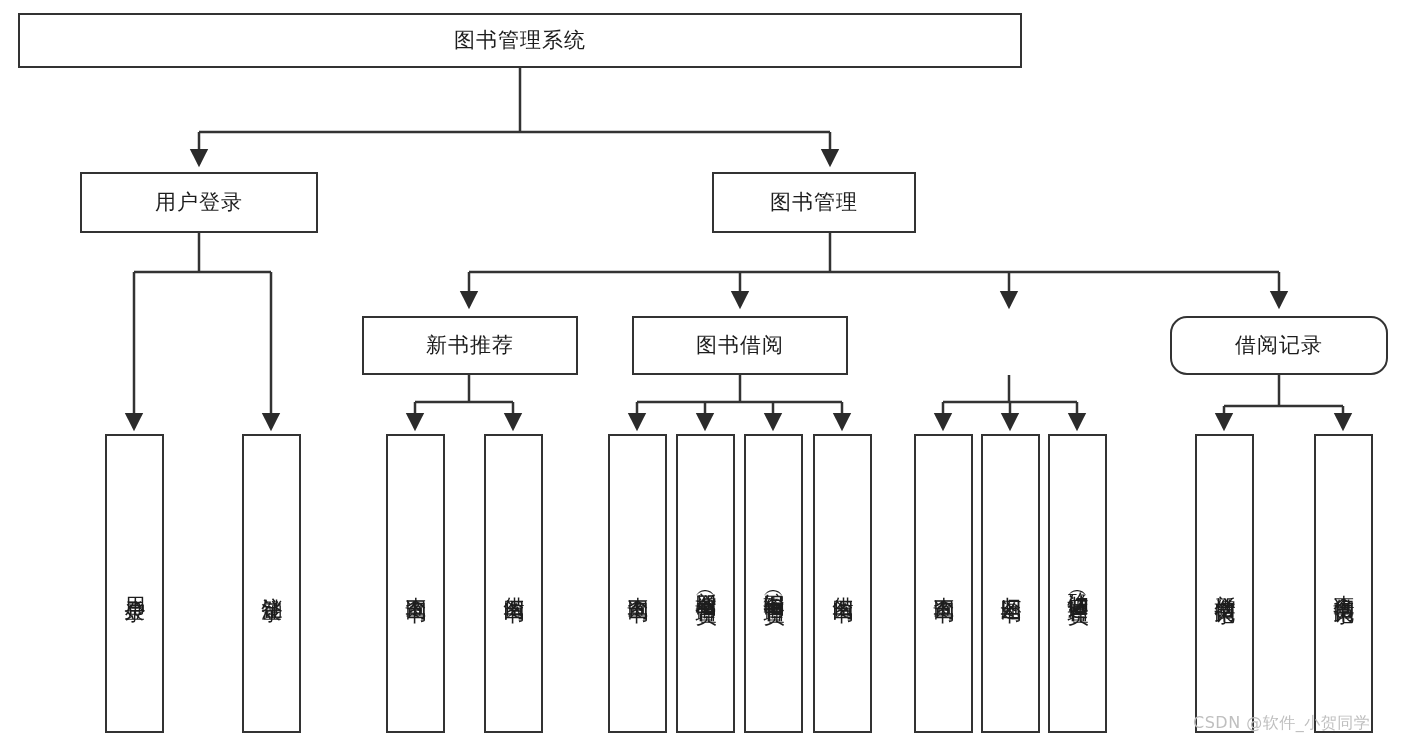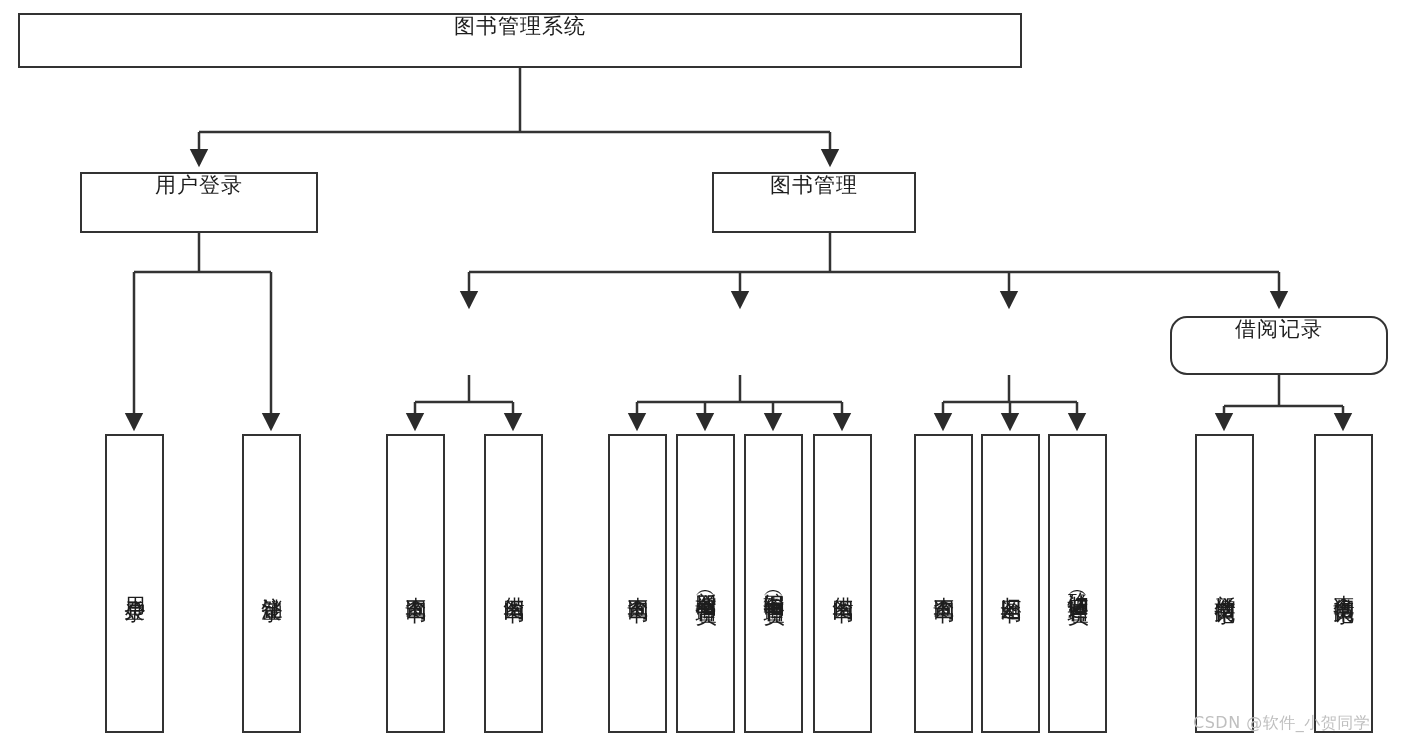--- a/index.html
+++ b/index.html
@@ -23,20 +23,21 @@
     top: 0;
     width: 1405px;
     height: 747px;
   }
   .node-box {
     position: absolute;
     box-sizing: border-box;
     border: 2px solid #333333;
     background: #ffffff;
     display: flex;
+    align-items: center;
     justify-content: center;
   }
   .node-label-h {
     font-size: 21px;
     color: #1d1d1d;
     letter-spacing: 1px;
     white-space: nowrap;
     line-height: 1.1;
   }
   .node-label-v {
@@ -117,20 +118,26 @@
     <span class="node-label-h">图书管理系统</span>
   </div>
 
   <div class="node-box" style="left:80px; top:172px; width:238px; height:61px;">
     <span class="node-label-h">用户登录</span>
   </div>
   <div class="node-box" style="left:712px; top:172px; width:204px; height:61px;">
     <span class="node-label-h">图书管理</span>
   </div>
 
+  <div class="node-box" style="left:362px; top:316px; width:216px; height:59px;">
+    <span class="node-label-h">新书推荐</span>
+  </div>
+  <div class="node-box" style="left:632px; top:316px; width:216px; height:59px;">
+    <span class="node-label-h">图书借阅</span>
+  </div>
   <div class="node-box" style="left:1170px; top:316px; width:218px; height:59px;border-radius:17px;">
     <span class="node-label-h">借阅记录</span>
   </div>
 
   <div class="node-box" style="left:105px; top:434px; width:59px; height:299px;">
     <span class="node-label-v">用户登录</span>
   </div>
   <div class="node-box" style="left:242px; top:434px; width:59px; height:299px;">
     <span class="node-label-v">注销登录</span>
   </div>

